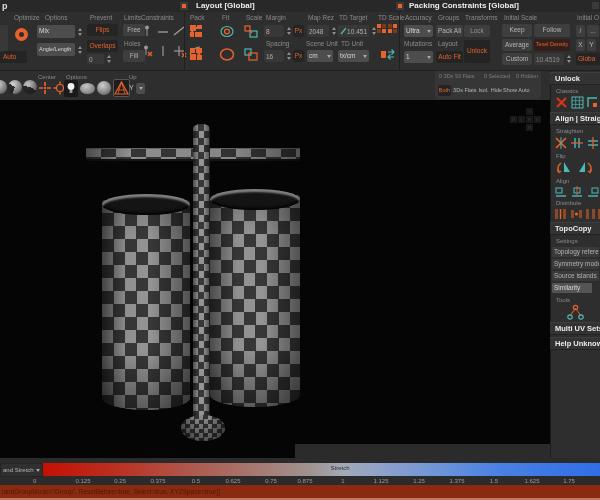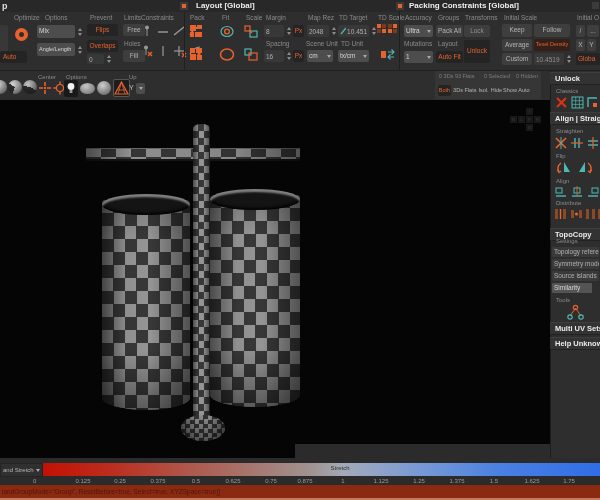--- a/index.html
+++ b/index.html
@@ -471,21 +471,21 @@
       </svg>
     </div>
   <div class="icon" style="left:585px;top:207px;width:15px;height:14px">
       <svg width="15" height="14">
         <rect x="1" y="2" width="3" height="10" fill="#8a4a28"></rect>
         <rect x="7" y="2" width="3" height="10" fill="#8a4a28"></rect>
         <rect x="13" y="2" width="2" height="10" fill="#8a4a28"></rect>
       </svg>
     </div>
 
-  <div class="shead" style="top:228px">TopoCopy</div>
+  <div class="shead" style="top:222px">TopoCopy</div>
   <div class="lbl" style="left:556px;top:238px;font-size:6px">Settings</div>
   <div class="sbtn" style="top:247px">Topology referenc</div>
   <div class="sbtn" style="top:259px">Symmetry mode</div>
   <div class="sbtn" style="top:271px">Source islands</div>
   <div class="sbtn" style="top:283px;width:40px;background:#545454;color:#d8d8d8">Similarity</div>
   <div class="lbl" style="left:556px;top:297px;font-size:6px">Tools</div>
   <div class="icon" style="left:566px;top:304px;width:19px;height:17px">
       <svg width="19" height="17">
         <line x1="9.5" y1="4" x2="4" y2="12" stroke="#e8622d" stroke-width="1"></line>
         <line x1="9.5" y1="4" x2="15" y2="12" stroke="#e8622d" stroke-width="1"></line>

